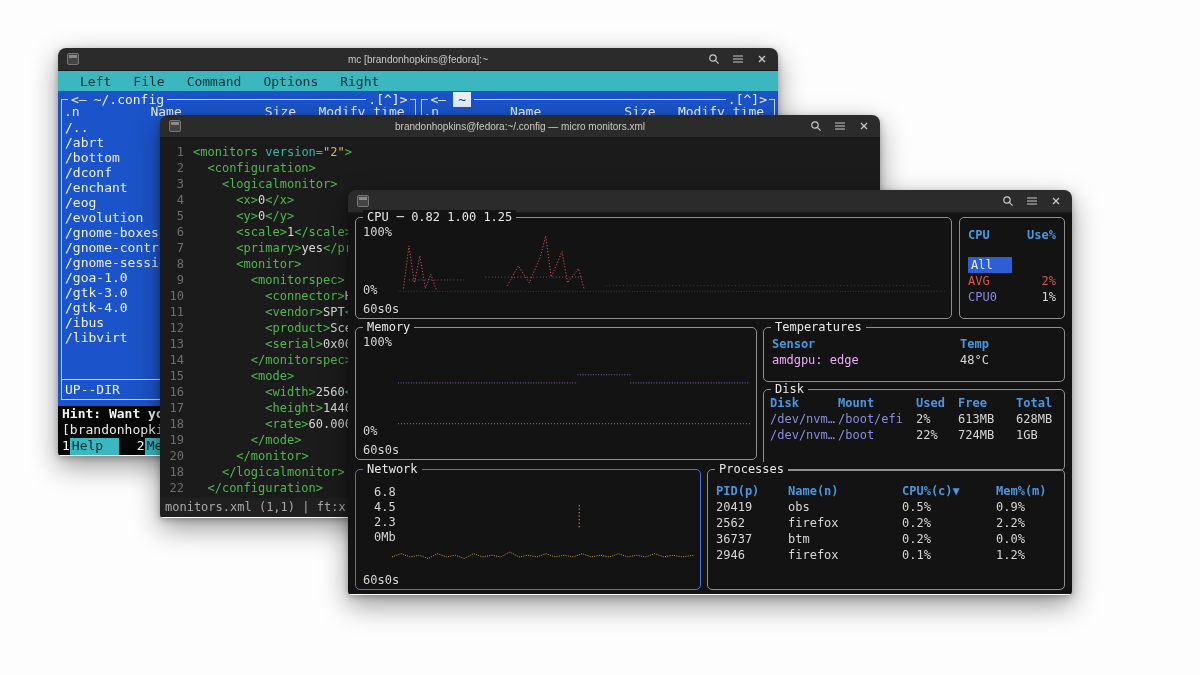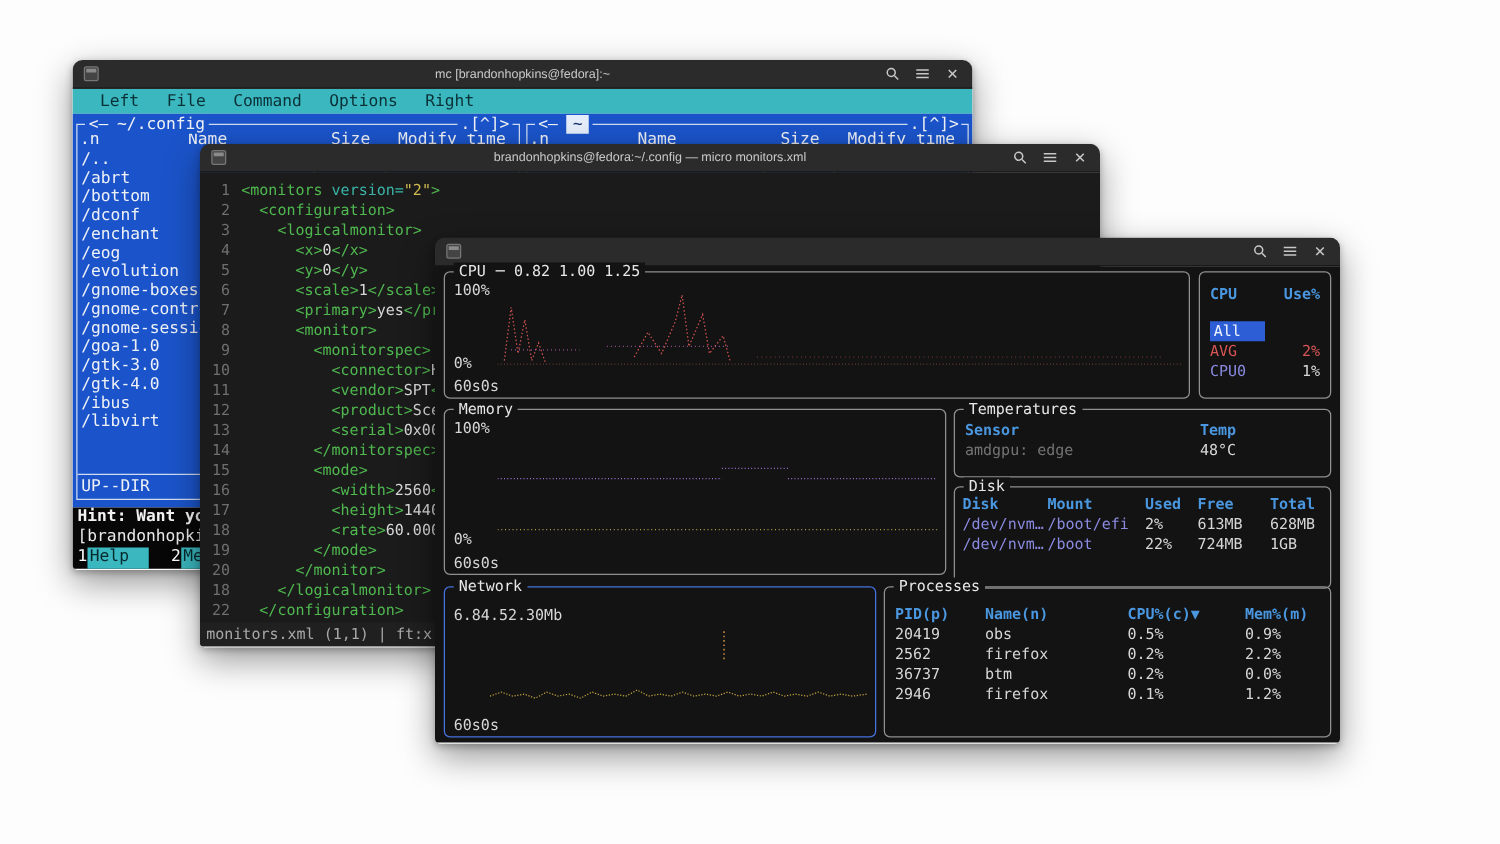--- a/index.html
+++ b/index.html
@@ -73,31 +73,31 @@
   #disk-panel{left:415px;top:176px;width:302px;height:82px;padding:5px 6px 0}
   #network-panel{left:7px;top:256px;width:346px;height:121px}
   #processes-panel{left:359px;top:256px;width:358px;height:121px;padding:13px 8px 0}
   .ylab{position:absolute;left:7px}
   .ylab.top{top:7px}
   .ylab.bot{bottom:21px}
   .xlabs{position:absolute;left:7px;right:7px;bottom:2px;display:flex;justify-content:flex-start}
   .graph-area{position:absolute;left:42px;right:6px;top:8px;bottom:21px}
   .graph-area svg{width:100%;height:100%;display:block}
   #network-panel .graph-area{left:36px;top:14px;bottom:24px}
-  .net-ylabs{position:absolute;left:7px;top:15px;display:flex;}
+  .net-ylabs{position:absolute;left:18px;top:15px;display:flex;flex-direction:column}
   .net-ylab{height:15px;line-height:15px}
   .legend-head{display:flex;justify-content:space-between;color:#4a97e0;font-weight:bold;height:16px;line-height:16px}
   .legend-rows{margin-top:14px}
   .legend-row{display:flex;justify-content:space-between;height:16px;line-height:16px;align-items:center}
   .legend-row.selected .lname{background:#2d5ed6;color:#f0f4ff;min-width:44px;padding:0 3px}
   .legend-row.avg .lname,.legend-row.avg .lval{color:#d85555}
   .legend-row.cpu .lname{color:#8a8ae0}
   .temp-head{display:grid;grid-template-columns:188px 1fr;color:#4a97e0;font-weight:bold;height:16px;line-height:16px}
   .temp-row{display:grid;grid-template-columns:188px 1fr;height:16px;line-height:16px}
-  .temp-row .t-sensor{color:#737373}
+  .temp-row .t-sensor{color:#f0abfc}
   .th{color:#4a97e0;font-weight:bold}
   .lav{color:#8a8ae0}
   .disk-hdr,.disk-row{display:grid;grid-template-columns:68px 78px 42px 58px 1fr;height:16px;line-height:16px}
   .proc-hdr,.proc-row{display:grid;grid-template-columns:72px 114px 94px 1fr;height:16px;line-height:16px}
   .proc-rows{}
 </style>
 </head>
 <body>
 
 <div class="window" id="mc-window">

